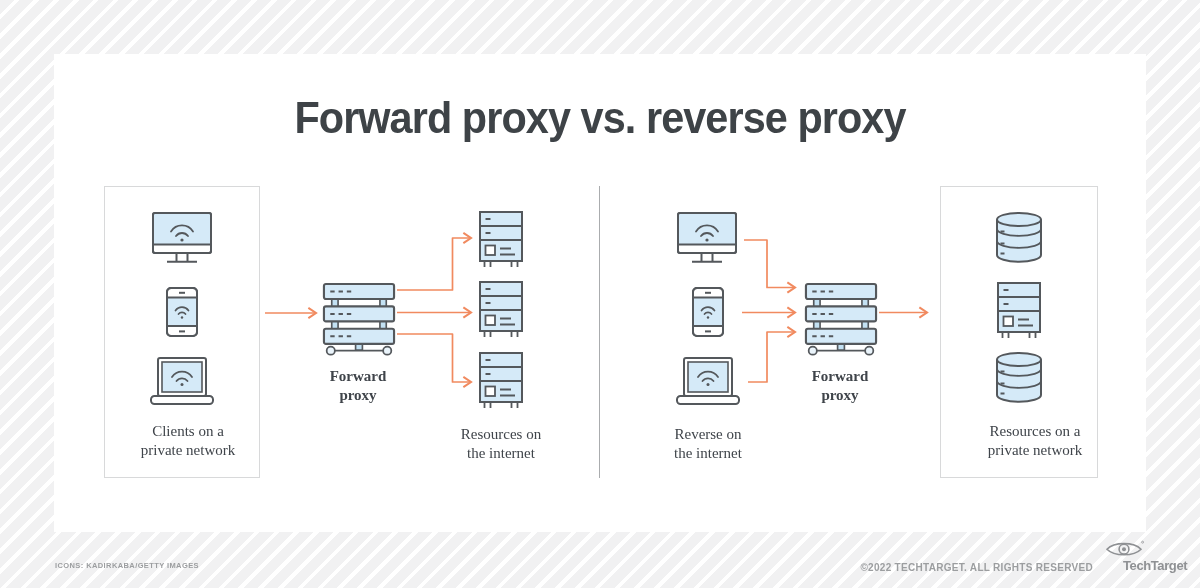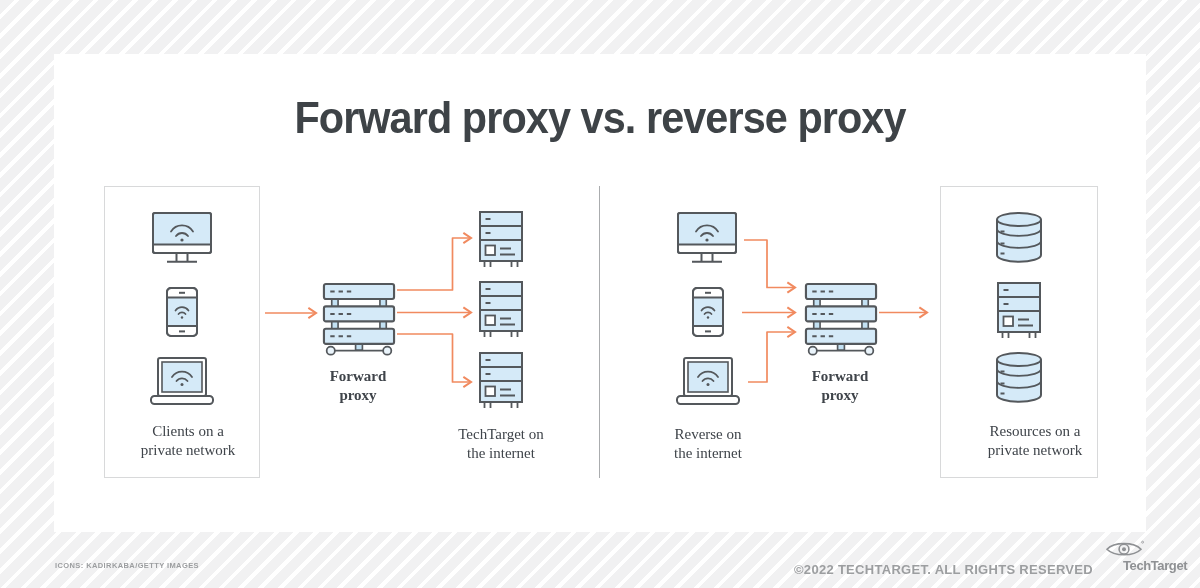--- a/index.html
+++ b/index.html
@@ -33,21 +33,21 @@
     position:absolute; text-align:center; font-size:15px; line-height:19px; color:#3f444a;font-family:Liberation Serif, serif;
   }
   .lbl span { display:block; }
   .lbl.bold { font-weight:bold; }
   .connectors { position:absolute; left:0; top:0; }
   .credits {
     position:absolute; left:55px; top:561px; font-size:7.5px; font-weight:bold;
     letter-spacing:.4px; color:#9c9ea0;
   }
   .copyright {
-    position:absolute; right:107px; top:562px; font-size:13px; font-weight:bold;
+    position:absolute; right:107px; top:562px; font-size:10px; font-weight:bold;
     letter-spacing:.3px; color:#9c9ea0;
   }
   .brand { position:absolute; left:1088px; top:540px; width:72px; text-align:center; }
   .brand svg { display:block; margin:0 auto; }
   .brand-name {
     font-size:13px; font-weight:bold; color:#8f9194; letter-spacing:-.4px; margin-top:0px;margin-left:35px;
   }
   .defs-holder { position:absolute; width:0; height:0; overflow:hidden; }
 </style>
 </head>
@@ -155,21 +155,21 @@
   <svg class="ic" style="left:479px;top:211px" width="44" height="58">
       <use href="#sym-server"></use>
     </svg>
   <svg class="ic" style="left:479px;top:281px" width="44" height="58">
       <use href="#sym-server"></use>
     </svg>
   <svg class="ic" style="left:479px;top:352px" width="44" height="58">
       <use href="#sym-server"></use>
     </svg>
   <div class="lbl" style="left:431px;top:425px;width:140px">
-    <span>TechTarget on</span>
+    <span>Resources on</span>
     <span>the internet</span>
   </div>
 
   <div class="divider"></div>
 
   <svg class="ic" style="left:677px;top:212px" width="60" height="57">
       <use href="#sym-monitor"></use>
     </svg>
   <svg class="ic" style="left:692px;top:287px" width="32" height="50">
       <use href="#sym-phone"></use>

